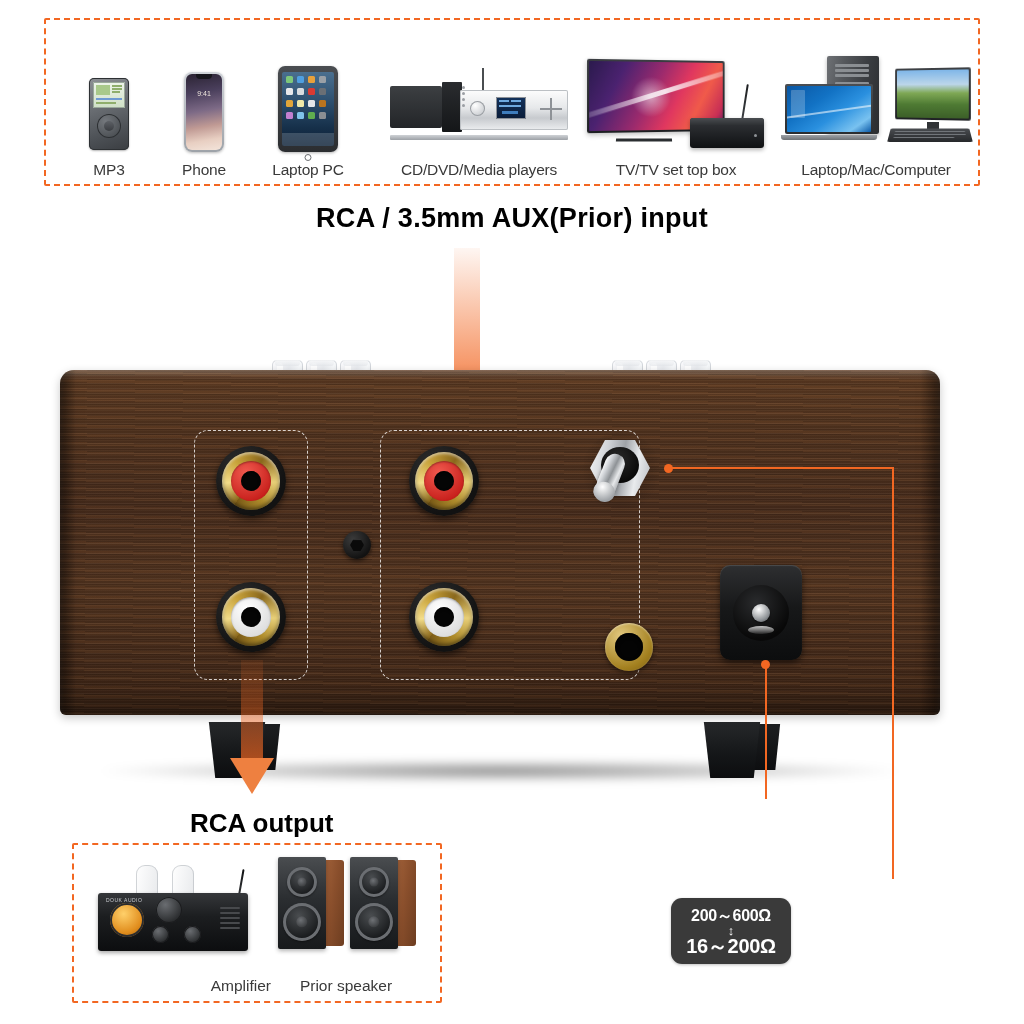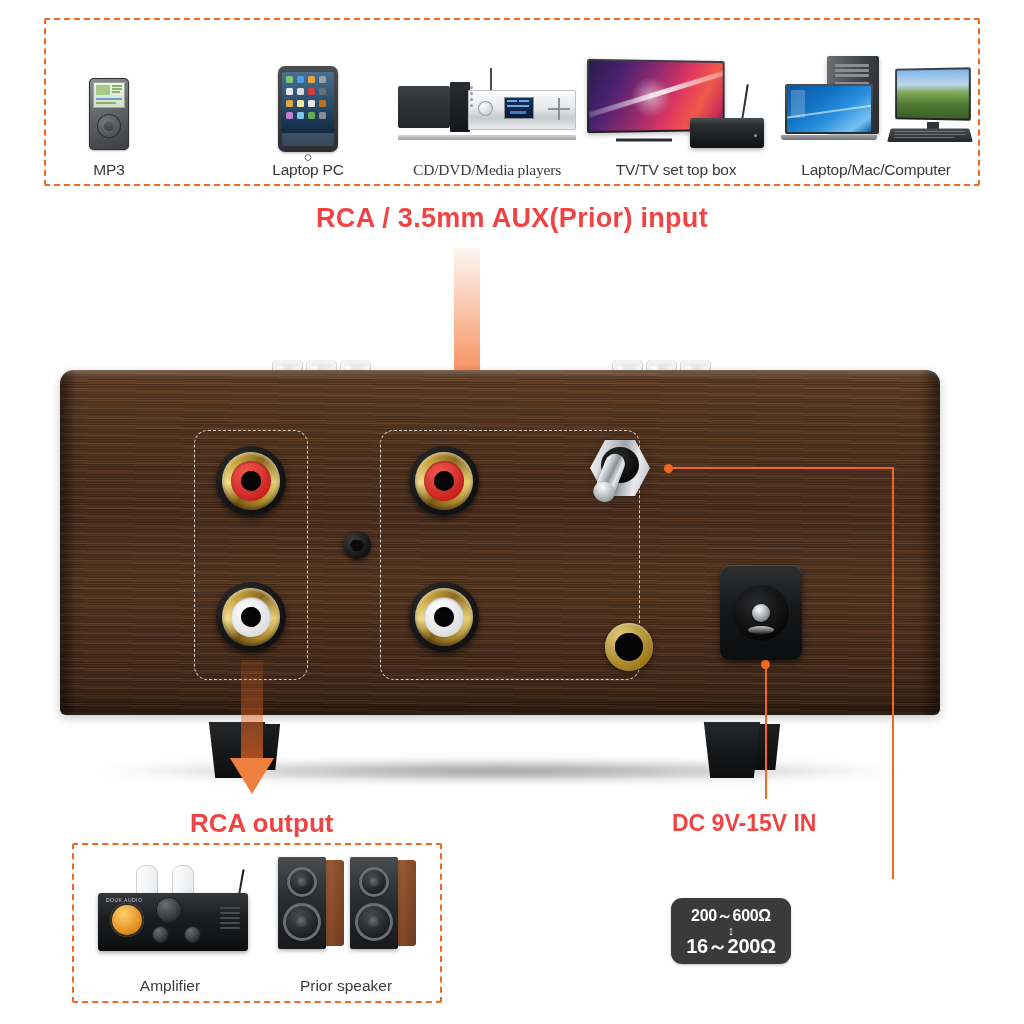--- a/index.html
+++ b/index.html
@@ -128,21 +128,21 @@
   .lap-scr::after{content:"";position:absolute;left:-10%;top:52%;width:130%;height:2px;
     background:rgba(255,255,255,.55);transform:rotate(-8deg);}
   .lap-win{position:absolute;left:4px;top:4px;width:14px;height:28px;background:rgba(255,255,255,.22);border-radius:1px;}
   .lap-base{position:absolute;left:0;bottom:0;width:96px;height:5px;border-radius:0 0 3px 3px;
     background:linear-gradient(180deg,#9ea2a7,#6e7276);}
   .keyboard{position:absolute;right:0;bottom:6px;width:82px;height:22px;border-radius:2px;
     background:linear-gradient(180deg,#4a4d51,#26282b);transform:perspective(200px) rotateX(52deg);}
   .keyboard i{position:absolute;display:block;height:2px;background:#71757a;border-radius:1px;}
 
   
-  .otitle { position: absolute; color: #ef4444; font-weight: bold;
+  .otitle { position: absolute; color: #000000; font-weight: bold;
     font-family: "Liberation Sans", sans-serif; white-space: nowrap; }
   #rca-input-title { left: 50%; transform: translateX(-50%); top: 203px; font-size: 27px; letter-spacing: .3px; }
   #rca-output-title { left: 190px; top: 808px; font-size: 26px; }
   #dc-title { left: 672px; top: 808px; font-size: 23px; text-align:center; line-height: 30px; }
 
   
   .arrow-down { position: absolute; }
   .arrow-shaft { position:absolute; left:50%; transform:translateX(-50%); width:26px;
     background: linear-gradient(180deg, rgba(242,103,34,0.06) 0%, rgba(242,103,34,0.55) 55%, rgba(242,103,34,0.95) 100%); }
   .arrow-head { position:absolute; left:50%; transform:translateX(-50%); width:0; height:0;
@@ -328,20 +328,31 @@
             <i style="left:19px;top:9px;width:8px;height:1.5px;"></i>
             <i style="left:3px;top:16px;width:26px;height:2px;background:#6f9ad2;"></i>
             <i style="left:3px;top:20px;width:20px;height:2px;background:#8fae6c;"></i>
           </div>
           <div class="mp3-wheel"></div>
         </div>
       </div>
       <div class="src-label">MP3</div>
     </div>
 
+    <div class="src-item" style="left:112px; width:92px;">
+      <div class="src-art" style="width:40px;height:84px;">
+        <div class="phone">
+          <div class="phone-scr">
+            <div class="phone-notch"></div>
+            <div class="phone-time">9:41</div>
+          </div>
+        </div>
+      </div>
+      <div class="src-label">Phone</div>
+    </div>
 
     <div class="src-item" style="left:208px; width:108px;">
       <div class="src-art" style="width:60px;height:90px;">
         <div class="tablet">
           <div class="tab-scr">
             <div class="tab-ic" style="left:4px;top:4px;background:#7ec77a;"></div>
             <div class="tab-ic" style="left:15px;top:4px;background:#4f9fe0;"></div>
             <div class="tab-ic" style="left:26px;top:4px;background:#e8a13c;"></div>
             <div class="tab-ic" style="left:37px;top:4px;background:#9aa0a6;"></div>
             <div class="tab-ic" style="left:4px;top:16px;background:#e8e8ea;"></div>
@@ -357,21 +368,21 @@
             <div class="tab-ic" style="left:26px;top:40px;background:#5fae4f;"></div>
             <div class="tab-ic" style="left:37px;top:40px;background:#8a8e93;"></div>
             <div class="tab-dock"></div>
           </div>
           <div class="tab-home"></div>
         </div>
       </div>
       <div class="src-label">Laptop PC</div>
     </div>
 
-    <div class="src-item" style="left:336px; width:210px;font-family:Liberation Serif, serif;">
+    <div class="src-item" style="left:328px; width:210px;">
       <div class="src-art" style="width:178px;height:74px;">
         <div class="cdp">
           <div class="cdp-ant"></div>
           <div class="cdp-blk"></div>
           <div class="cdp-blk2"></div>
           <div class="cdp-main">
             <div class="cdp-knob"></div>
             <div class="cdp-scr">
               <i style="left:3px;top:3px;width:10px;height:2px;"></i>
               <i style="left:15px;top:3px;width:10px;height:2px;"></i>
@@ -582,21 +593,20 @@
   <div class="lead-dot" style="left:761px; top:660px;"></div>
   <div class="lead" style="left:765px; top:664px; width:2px; height:135px;"></div>
 
   <div class="arrow-down" id="arrow-output">
     <div class="arrow-shaft"></div>
     <div class="arrow-head"></div>
   </div>
   <div class="otitle" id="rca-output-title">RCA output</div>
 
   <div class="otitle" id="dc-title">
-    <div>DC 9V-15V IN</div>
   </div>
 
   <div style="position:absolute; left:671px; top:898px; width:120px; height:66px; border-radius:11px;
               background:#3a3a3a; display:flex; flex-direction:column; align-items:center;
               justify-content:center; gap:1px; box-shadow:0 1px 3px rgba(0,0,0,.25);">
     <div style="color:#fff; font-size:16px; font-weight:bold; letter-spacing:-.3px; line-height:17px;">200～600Ω</div>
     <div style="color:#fff; font-size:13px; font-weight:bold; line-height:12px;">↕</div>
     <div style="color:#fff; font-size:20px; font-weight:bold; letter-spacing:-.3px; line-height:17px;">16～200Ω</div>
   </div>
 
@@ -616,21 +626,21 @@
           <div class="mamp-knob" style="left:86px;bottom:8px;width:17px;height:17px;"></div>
           <div class="mamp-vent">
               <i></i>
               <i></i>
               <i></i>
               <i></i>
               <i></i>
             </div>
         </div>
       </div>
-      <div class="out-label" style="left:0; width:180px;">Amplifier</div>
+      <div class="out-label" style="left:11px; width:180px;text-align:right;">Amplifier</div>
     </div>
 
     <div style="position:absolute; right:4px; top:0; width:180px; height:100%;">
       <div style="position:absolute; left:16px; top:22px; width:150px; height:100px;">
         <div class="spk" style="left:6px;">
           <div class="spk-side"></div>
           <div class="spk-front">
             <div class="spk-drv" style="top:10px;width:30px;height:30px;"></div>
             <div class="spk-drv" style="top:46px;width:38px;height:38px;"></div>
           </div>

